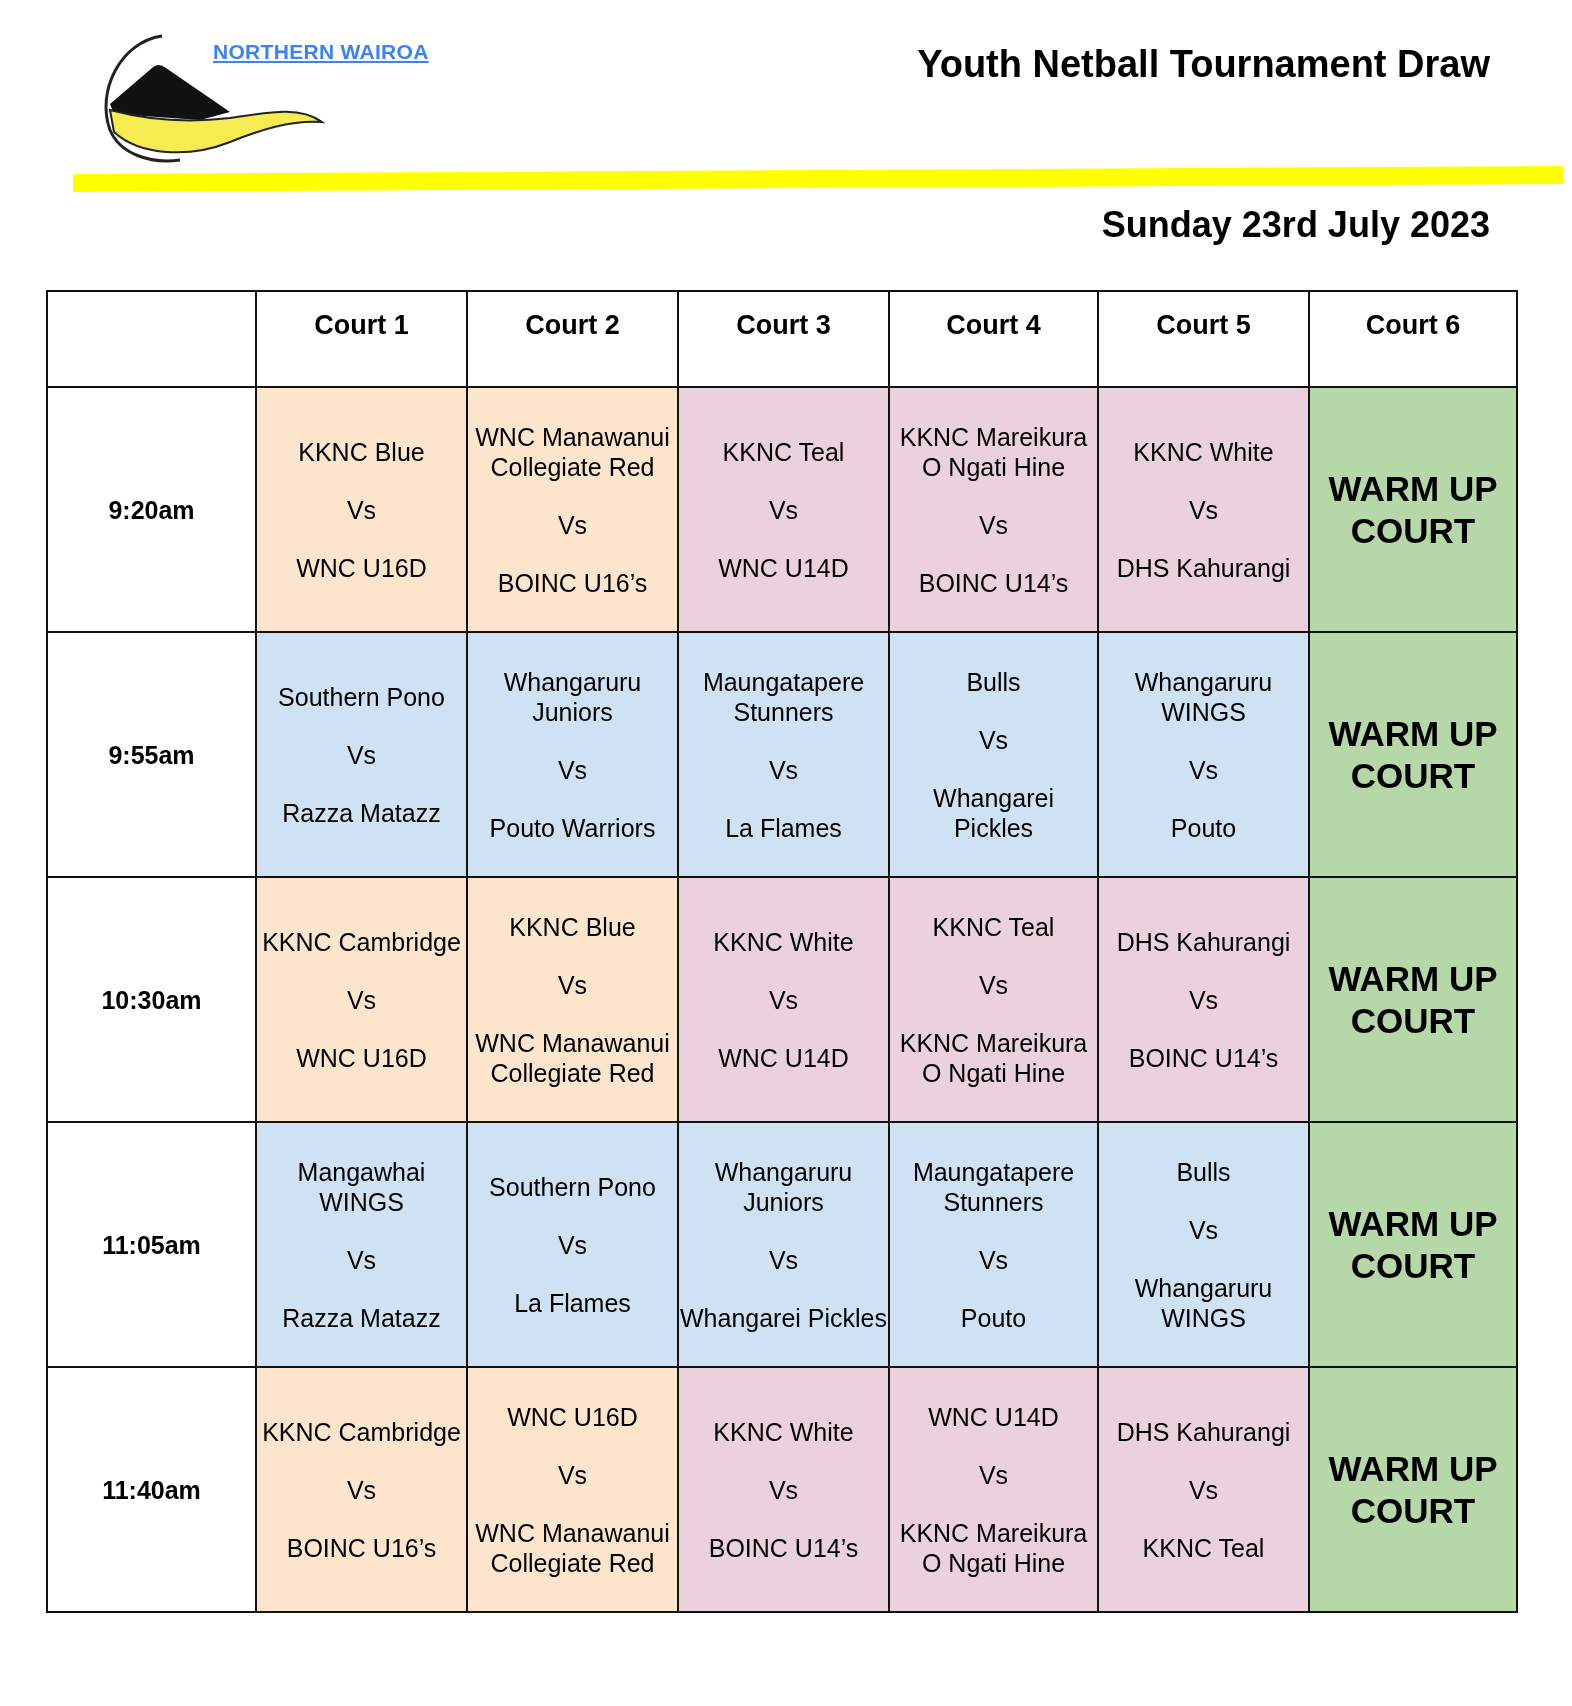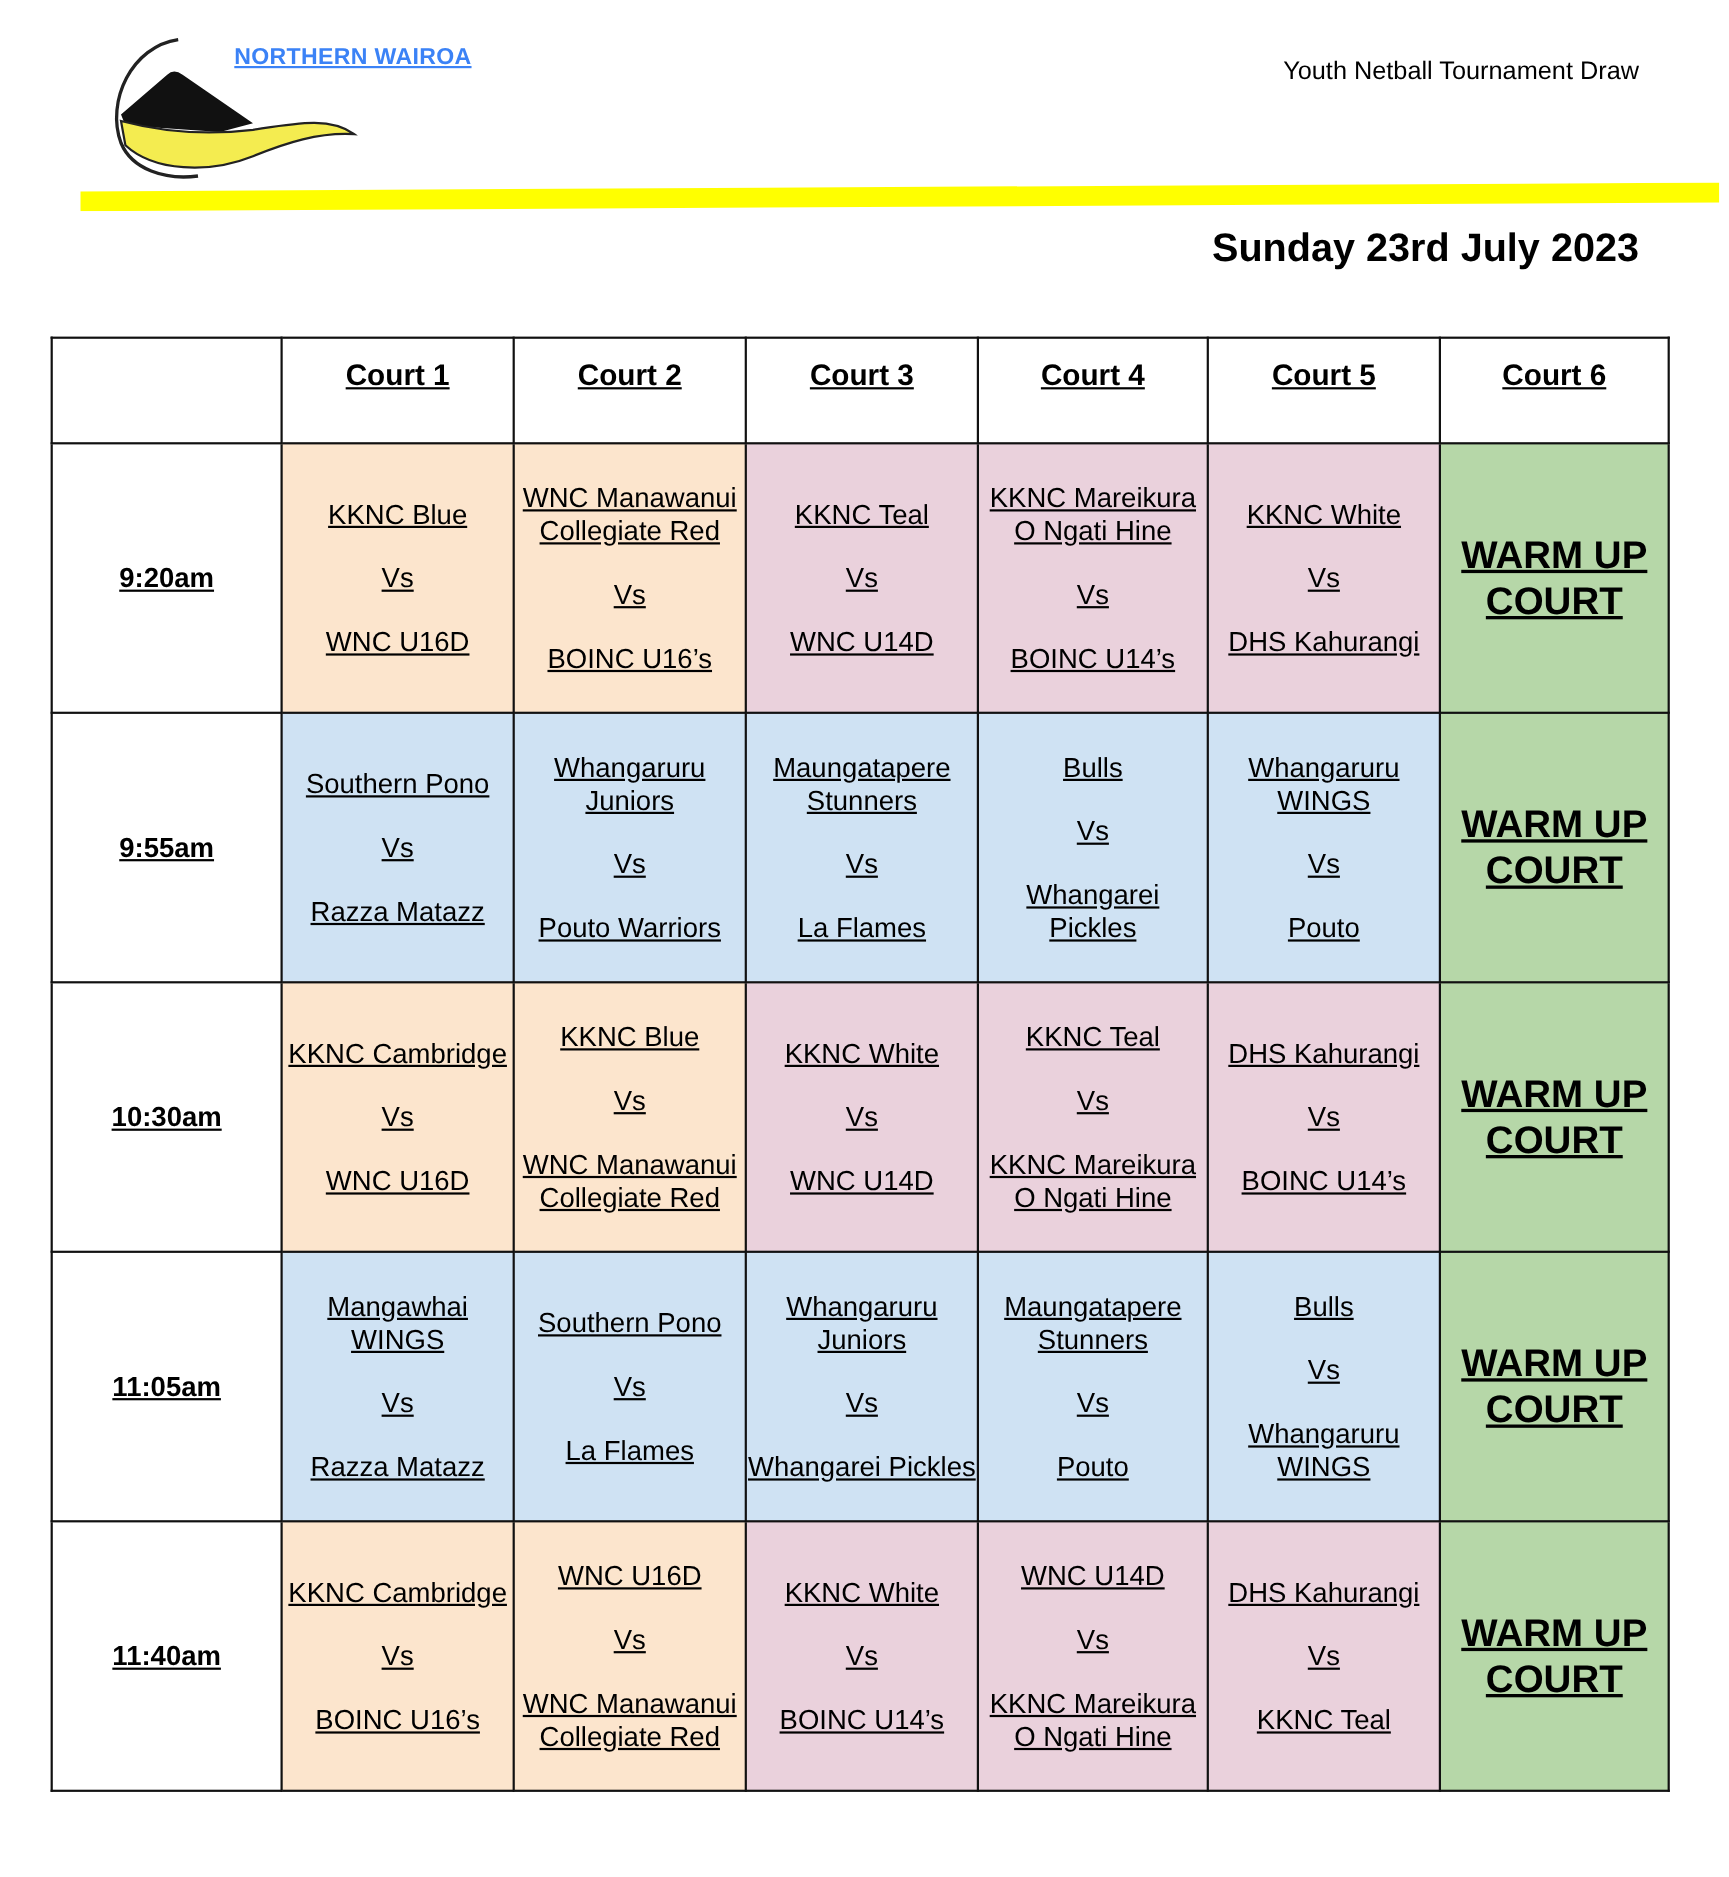--- a/index.html
+++ b/index.html
@@ -50,22 +50,22 @@
       top: 40px;
       text-align: right;
     }
     .title-main {
       font-size: 42px;
       font-weight: bold;
       line-height: 52px;
       white-space: nowrap;
     }
     .title-sub {
-      font-size: 23px;
-      font-weight: normal;
+      font-size: 38px;
+      font-weight: bold;
       line-height: 48px;
       white-space: nowrap;
     }
     .yellow-bar {
       position: absolute;
       left: 73px;
       top: 166px;
       width: 1490px;
       height: 26px;
     }
@@ -73,25 +73,24 @@
       position: absolute;
       right: 82px;
       top: 204px;
       font-size: 36px;
       font-weight: bold;
       white-space: nowrap;
     }
     table.draw {
       position: absolute;
       left: 46px;
-      top: 306px;
+      top: 290px;
       width: 1470px;
       border-collapse: collapse;
       table-layout: fixed;
-      text-decoration: underline;
     }
     table.draw td, table.draw th {
       border: 2.5px solid #111;
       text-align: center;
       padding: 0;
       font-size: 25px;
       line-height: 30px;
     }
     table.draw th {
       font-weight: bold;

